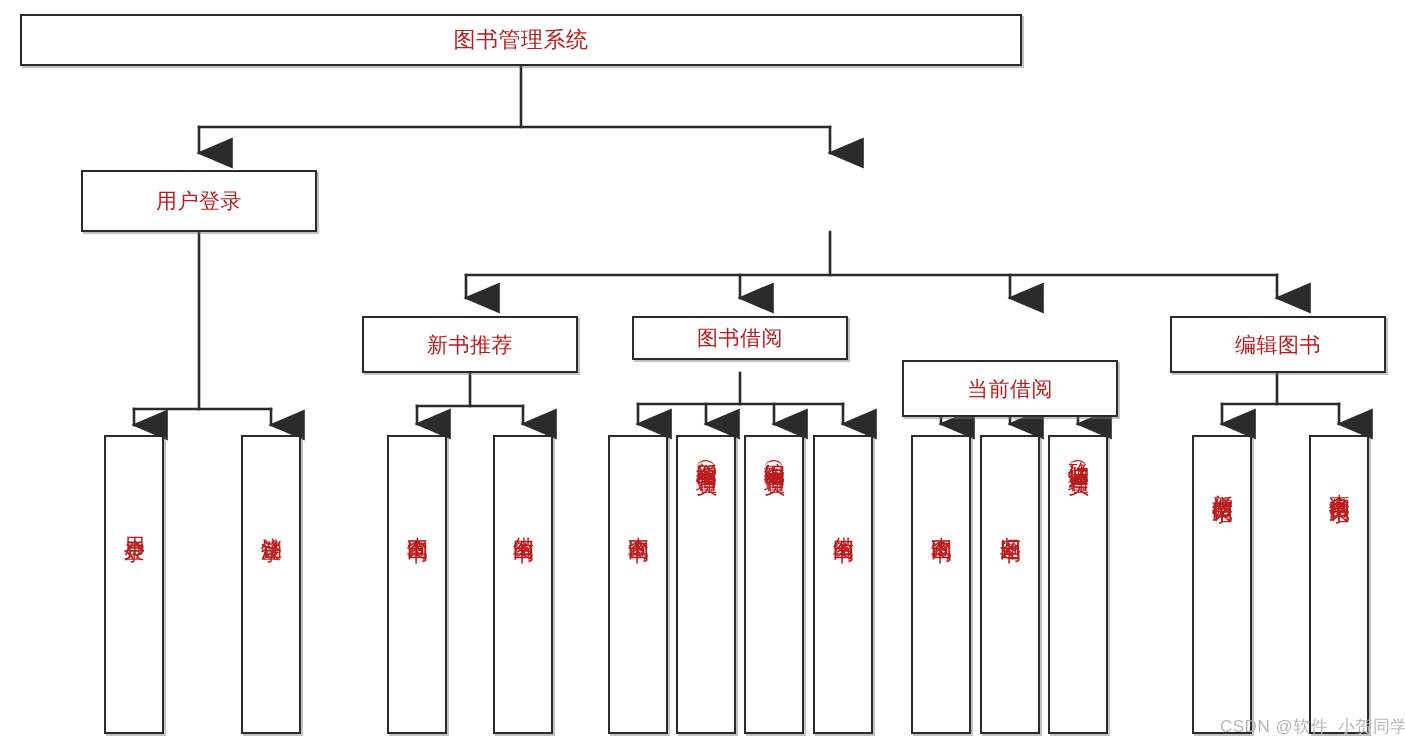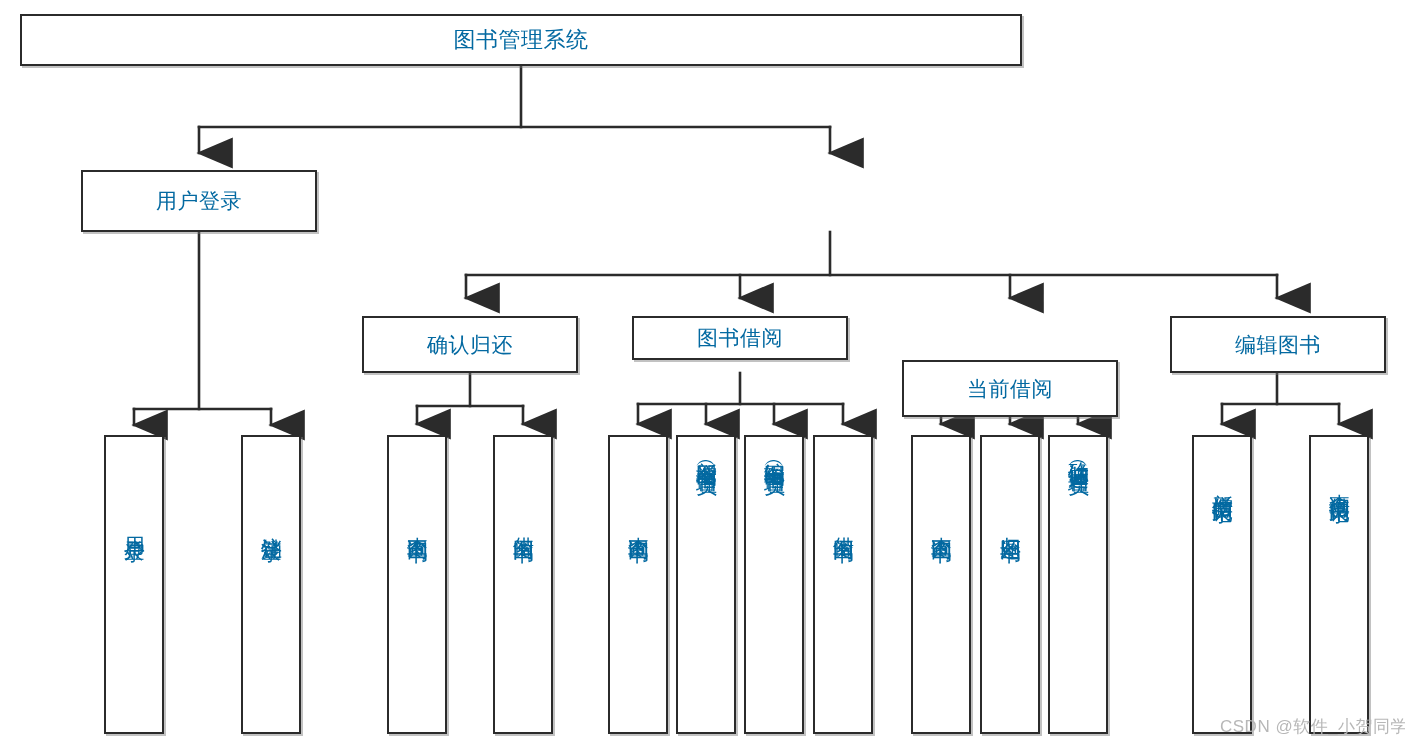--- a/index.html
+++ b/index.html
@@ -27,21 +27,21 @@
   }
   .node {
     position: absolute;
     box-sizing: border-box;
     background: #ffffff;
     border: 2.5px solid #2b2b2b;
     box-shadow: 2px 2px 0 rgba(120,120,120,0.45);
     display: flex;
     align-items: center;
     justify-content: center;
-    color: #0369a1;
+    color: #b91c1c;
   }
   .node-label {
     display: block;
     text-align: center;
     line-height: 1.12;
     letter-spacing: 0.5px;
   }
   .horiz .node-label {
     font-size: 21px;
   }
@@ -129,21 +129,21 @@
 
   <div class="node root horiz" style="left:20px; top:14px; width:1002px; height:52px;">
     <span class="node-label">图书管理系统</span>
   </div>
 
   <div class="node horiz" style="left:81px; top:170px; width:236px; height:62px;">
     <span class="node-label">用户登录</span>
   </div>
 
   <div class="node horiz" style="left:362px; top:316px; width:216px; height:57px;">
-    <span class="node-label">确认归还</span>
+    <span class="node-label">新书推荐</span>
   </div>
   <div class="node horiz" style="left:632px; top:316px; width:216px; height:44px;">
     <span class="node-label">图书借阅</span>
   </div>
   <div class="node horiz" style="left:902px; top:316px; width:216px; height:57px;margin-top:44px;">
     <span class="node-label">当前借阅</span>
   </div>
   <div class="node horiz" style="left:1170px; top:316px; width:216px; height:57px;">
     <span class="node-label">编辑图书</span>
   </div>

